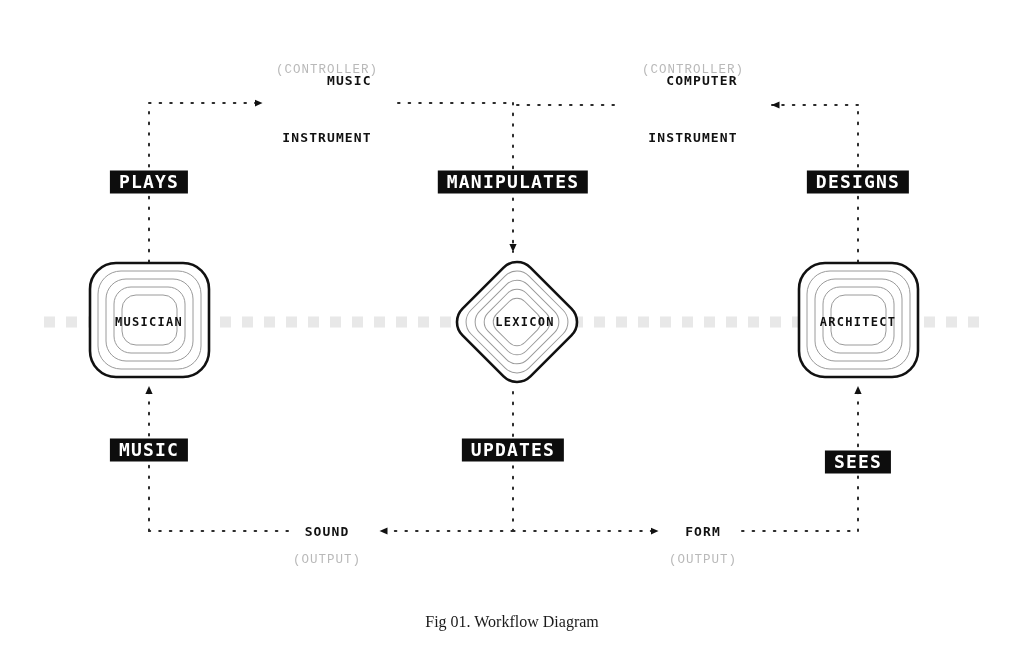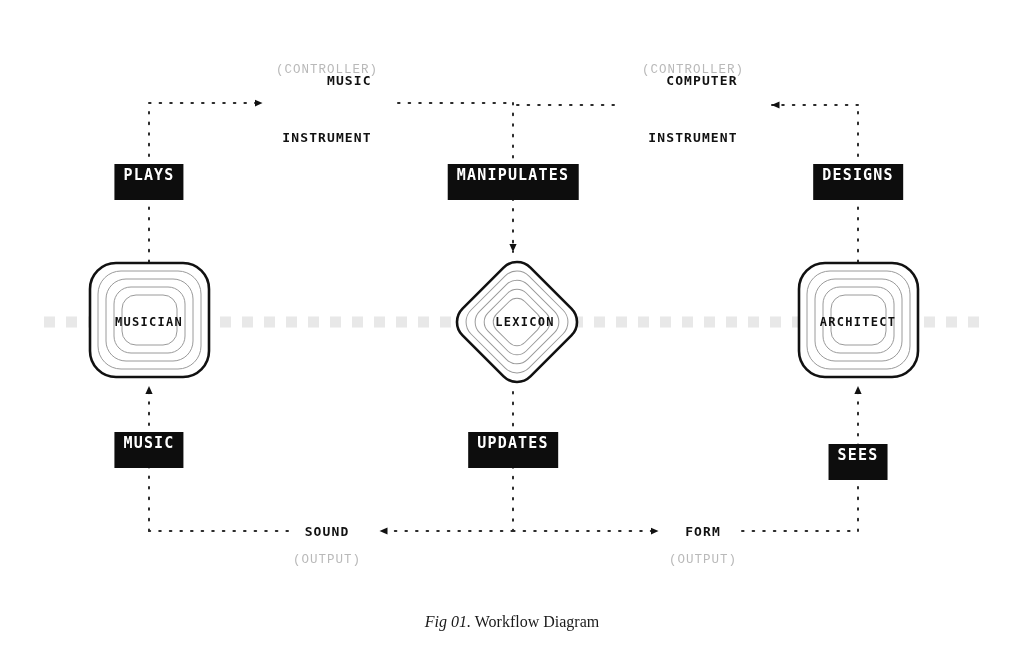--- a/index.html
+++ b/index.html
@@ -52,23 +52,23 @@
     text-align: center;
     transform: translate(-50%, -50%);
   }
 
   .badge {
     position: absolute;
     background: #0d0d0d;
     color: #ffffff;
     font-family: "DejaVu Sans Mono", "Liberation Mono", monospace;
     font-weight: bold;
-    font-size: 15px;
+    font-size: 18px;
     letter-spacing: 1.2px;
-    padding: 4px 9px 18px 9px;
+    padding: 4px 9px 5px 9px;
     white-space: pre;
     transform: translate(-50%, -50%);
     line-height: 14px;
     box-sizing: border-box;
   }
 
   .node-text {
     position: absolute;
     font-family: "DejaVu Sans Mono", "Liberation Mono", monospace;
     font-weight: bold;
@@ -84,21 +84,20 @@
     position: absolute;
     left: 512px;
     top: 622px;
     transform: translate(-50%, -50%);
     font-family: "Liberation Serif", "DejaVu Serif", serif;
     font-size: 16px;
     color: #1a1a1a;
     white-space: pre;
   }
   .caption .fig {
-    font-style: italic;
   }
 </style>
 </head>
 <body>
 
 <div id="stage">
 
   <svg class="layer" viewBox="0 0 1024 669" preserveAspectRatio="none">
     <line x1="44" y1="322" x2="990" y2="322" stroke="#e8e8e8" stroke-width="11" stroke-dasharray="11 11"></line>
   </svg>

